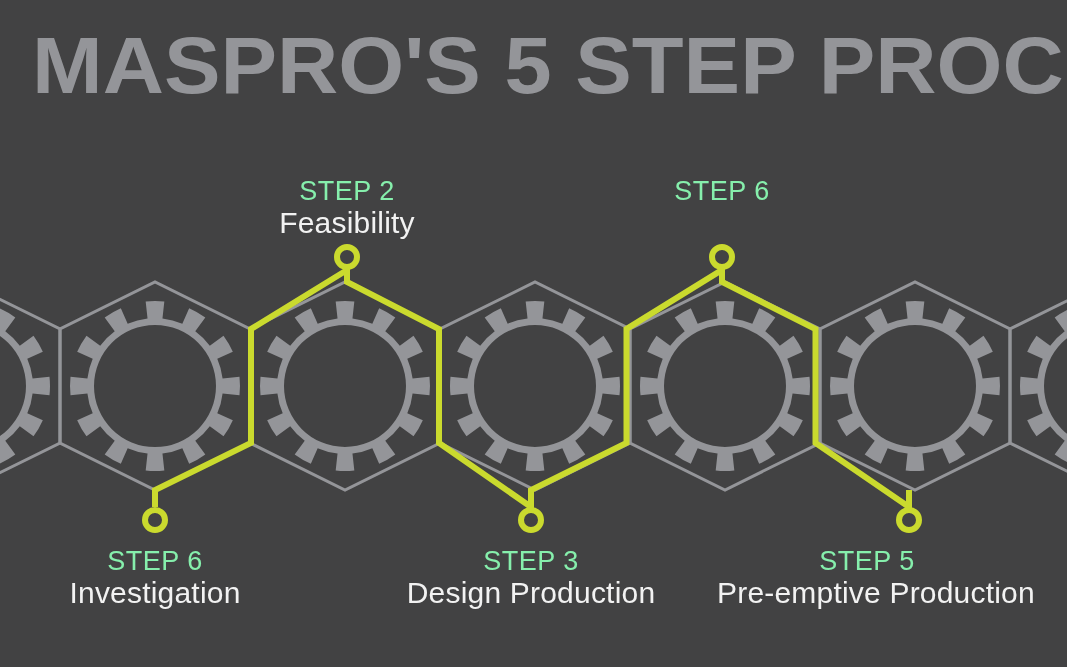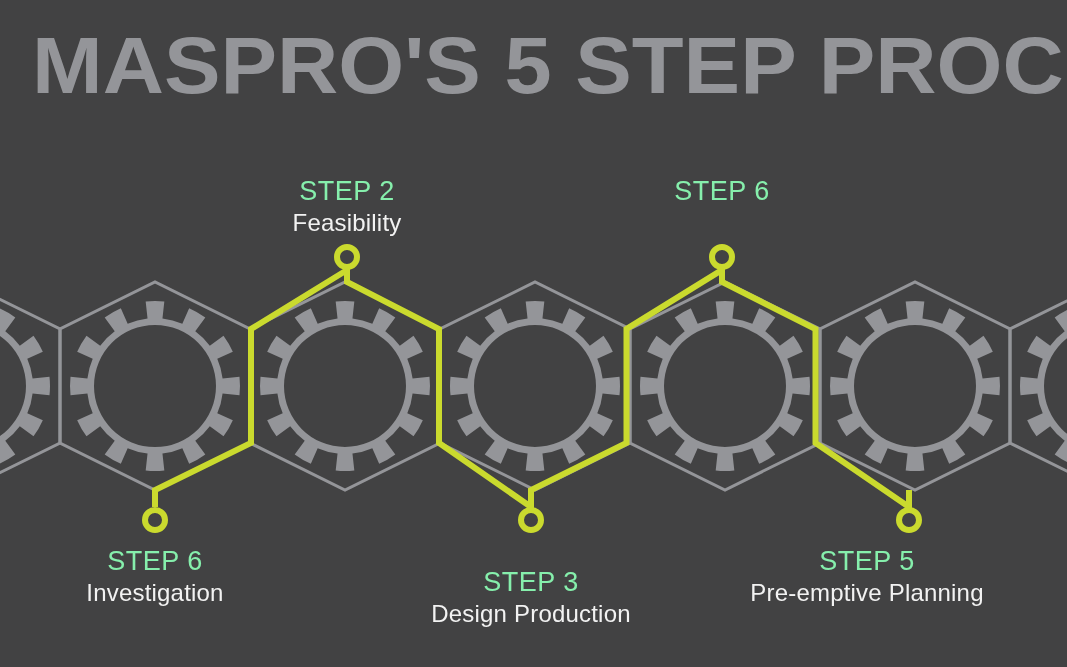--- a/index.html
+++ b/index.html
@@ -46,21 +46,21 @@
     font-family: "Liberation Sans", sans-serif;
     font-weight: 400;
     font-size: 27px;
     line-height: 32px;
     letter-spacing: 0.5px;
     color: #86efac;
   }
   .step-desc {
     font-family: "Liberation Sans", sans-serif;
     font-weight: 400;
-    font-size: 24px;
+    font-size: 30px;
     line-height: 32px;
     letter-spacing: 0.2px;
     color: #f2f2f2;
   }
 </style>
 </head>
 <body>
 
 <div id="stage">
 
@@ -100,27 +100,27 @@
   <div class="step-label" style="left:5px; top:545px; width:300px;">
     <div class="step-title">STEP 6</div>
     <div class="step-desc">Investigation</div>
   </div>
 
   <div class="step-label" style="left:197px; top:175px; width:300px;">
     <div class="step-title">STEP 2</div>
     <div class="step-desc">Feasibility</div>
   </div>
 
-  <div class="step-label" style="left:381px; top:545px; width:300px;margin-top:21px;">
+  <div class="step-label" style="left:381px; top:545px; width:300px;">
     <div class="step-title">STEP 3</div>
     <div class="step-desc">Design Production</div>
   </div>
 
   <div class="step-label" style="left:572px; top:175px; width:300px;">
     <div class="step-title">STEP 6</div>
   </div>
 
   <div class="step-label" style="left:717px; top:545px; width:300px;">
     <div class="step-title">STEP 5</div>
-    <div class="step-desc">Pre-emptive Planning</div>
+    <div class="step-desc">Pre-emptive Production</div>
   </div>
 
 </div>
 
 </body></html>

